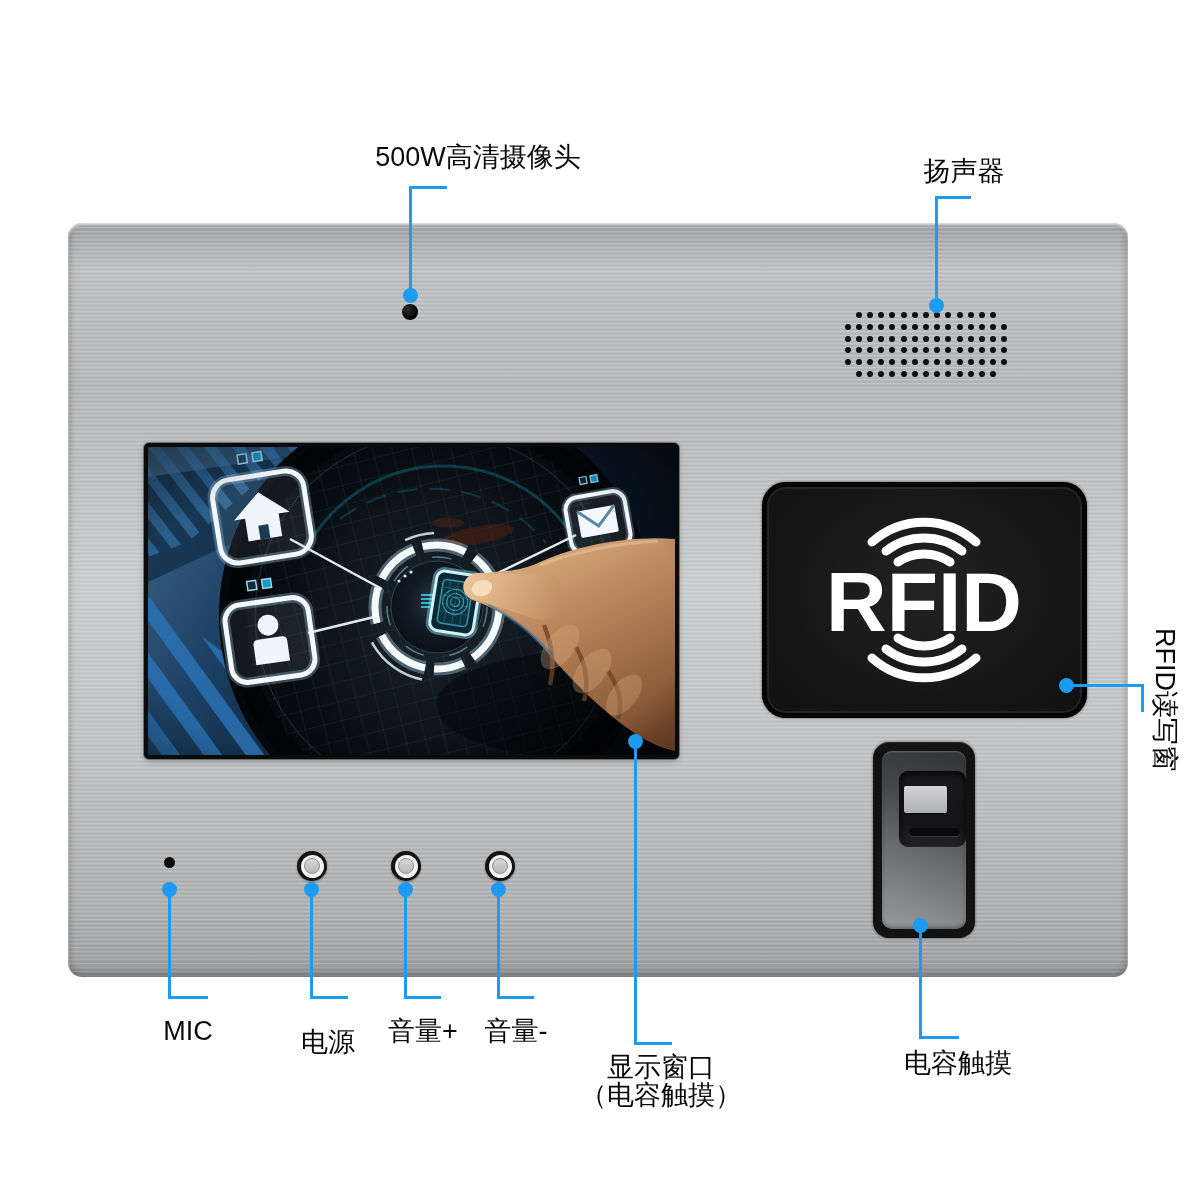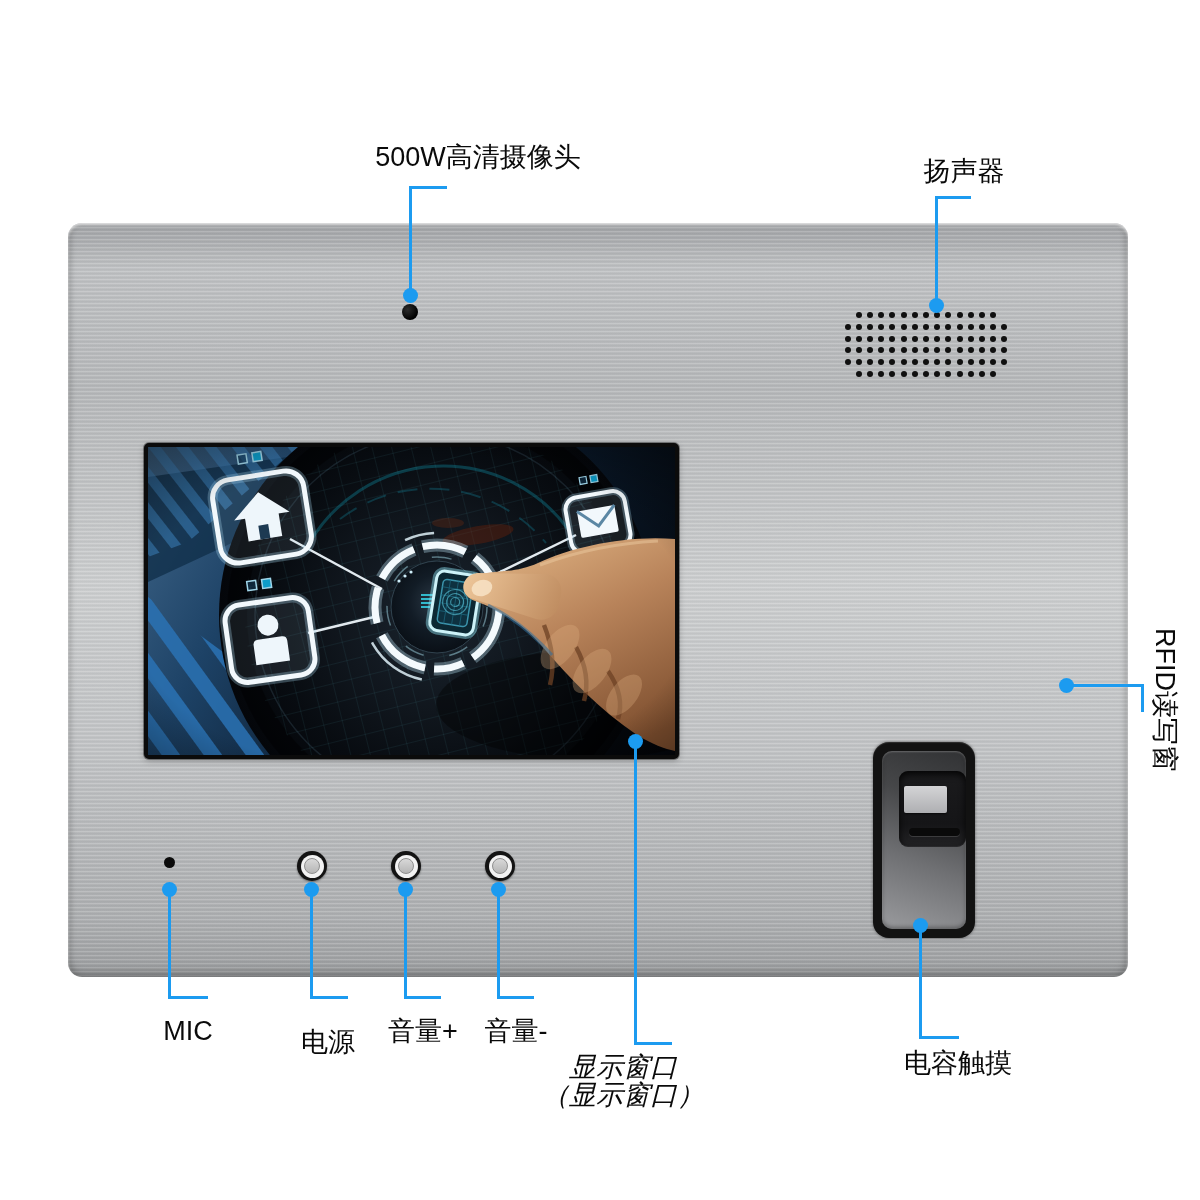--- a/index.html
+++ b/index.html
@@ -337,20 +337,33 @@
           <ellipse cx="444" cy="224" rx="14" ry="26" transform="rotate(38 444 224)"></ellipse>
           <ellipse cx="476" cy="248" rx="13" ry="24" transform="rotate(38 476 248)"></ellipse>
         </g>
         <path d="M 340,158 C 364,170 386,188 404,208" stroke="#2e6f9e" stroke-width="3" opacity=".55" fill="none"></path>
       </g>
 
       <rect width="527" height="308" fill="url(#vigG)"></rect>
     </svg>
   </div>
 
+  <div class="rfid">
+    <svg viewBox="0 0 325 236">
+      <g fill="none" stroke="#ffffff" stroke-width="9" stroke-linecap="round">
+        <path d="M 110,60 A 78 78 0 0 1 214,60"></path>
+        <path d="M 124,69 A 62 62 0 0 1 200,69"></path>
+        <path d="M 136,80 A 46 46 0 0 1 188,80"></path>
+        <path d="M 110,176 A 78 78 0 0 0 214,176"></path>
+        <path d="M 124,167 A 62 62 0 0 0 200,167"></path>
+        <path d="M 136,156 A 46 46 0 0 0 188,156"></path>
+      </g>
+      <text x="162" y="149" text-anchor="middle" font-size="84" font-weight="bold" font-family="Liberation Sans, DejaVu Sans, sans-serif" fill="#ffffff">RFID</text>
+    </svg>
+  </div>
 
   <div class="fp-outer">
     <div class="fp-body">
       <div class="fp-recess">
         <div class="fp-sensor" style="left:5px;top:15px;"></div>
         <div class="fp-slot" style="left:10px;top:57px;"></div>
       </div>
     </div>
   </div>
 
@@ -401,23 +414,23 @@
   <div class="lbl" style="left:423px;top:1017px;">音量+</div>
 
   <div class="dot" style="left:491px;top:882px;"></div>
   <div class="vline" style="left:497px;top:889px;height:110px;"></div>
   <div class="hline" style="left:497px;top:996px;width:37px;"></div>
   <div class="lbl" style="left:516px;top:1017px;">音量-</div>
 
   <div class="dot" style="left:628px;top:734px;"></div>
   <div class="vline" style="left:634px;top:742px;height:303px;"></div>
   <div class="hline" style="left:634px;top:1042px;width:38px;"></div>
-  <div class="lbl lbl-2line" style="left:623px;top:1053px;font-style:italic;">
+  <div class="lbl lbl-2line" style="left:661px;top:1053px;">
     <div>显示窗口</div>
-    <div>（显示窗口）</div>
+    <div>（电容触摸）</div>
   </div>
 
   <div class="dot" style="left:913px;top:918px;"></div>
   <div class="vline" style="left:919px;top:926px;height:113px;"></div>
   <div class="hline" style="left:919px;top:1036px;width:40px;"></div>
   <div class="lbl" style="left:958px;top:1049px;">电容触摸</div>
 
 </div>
 
 </body></html>

